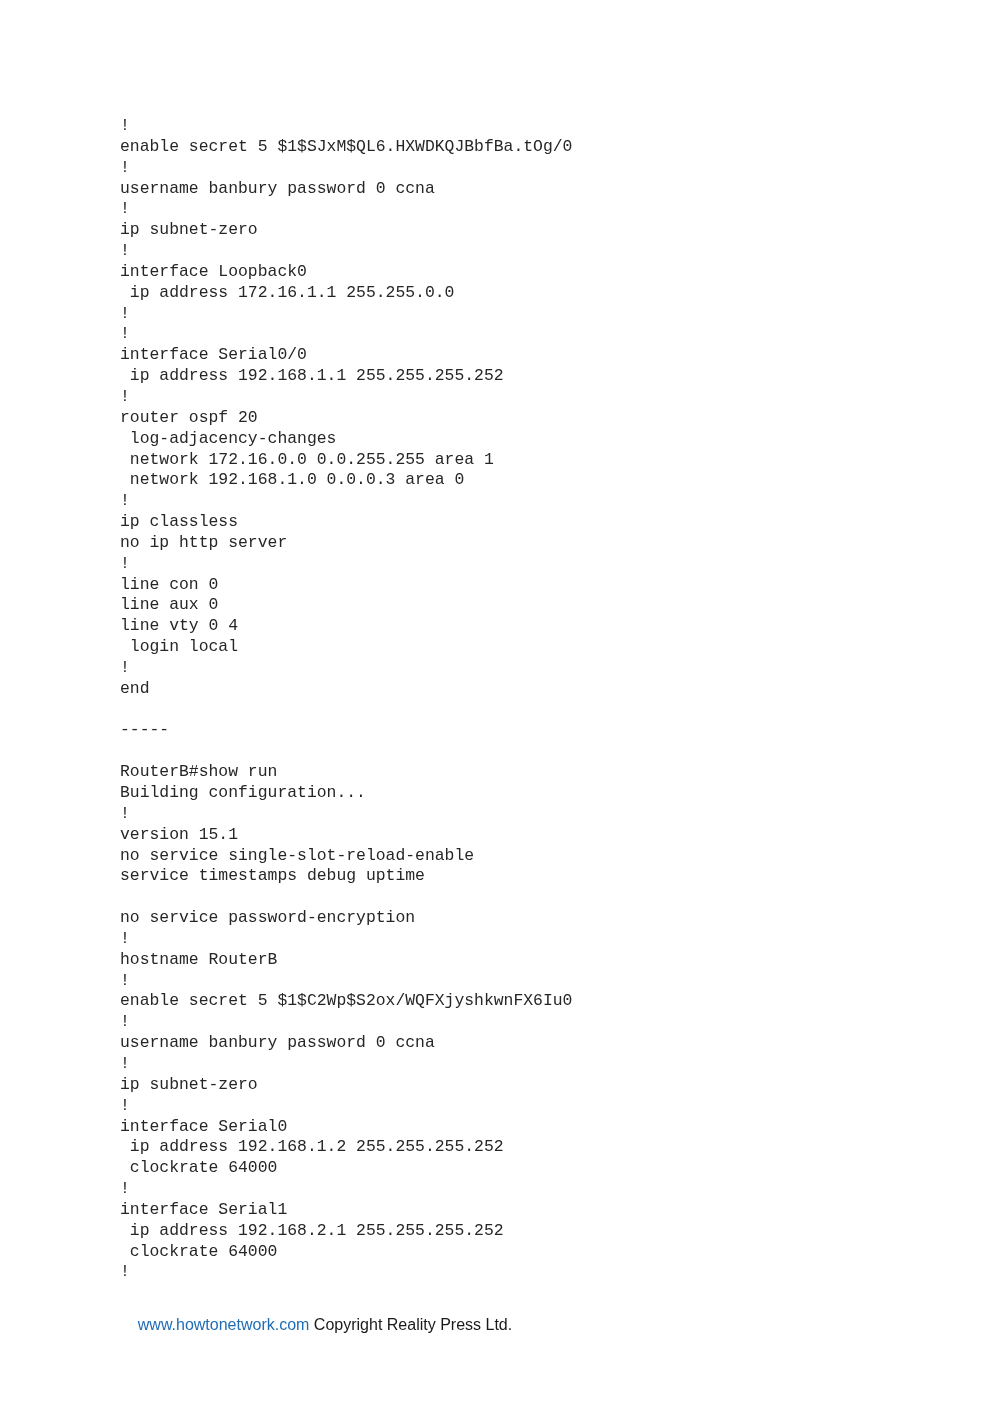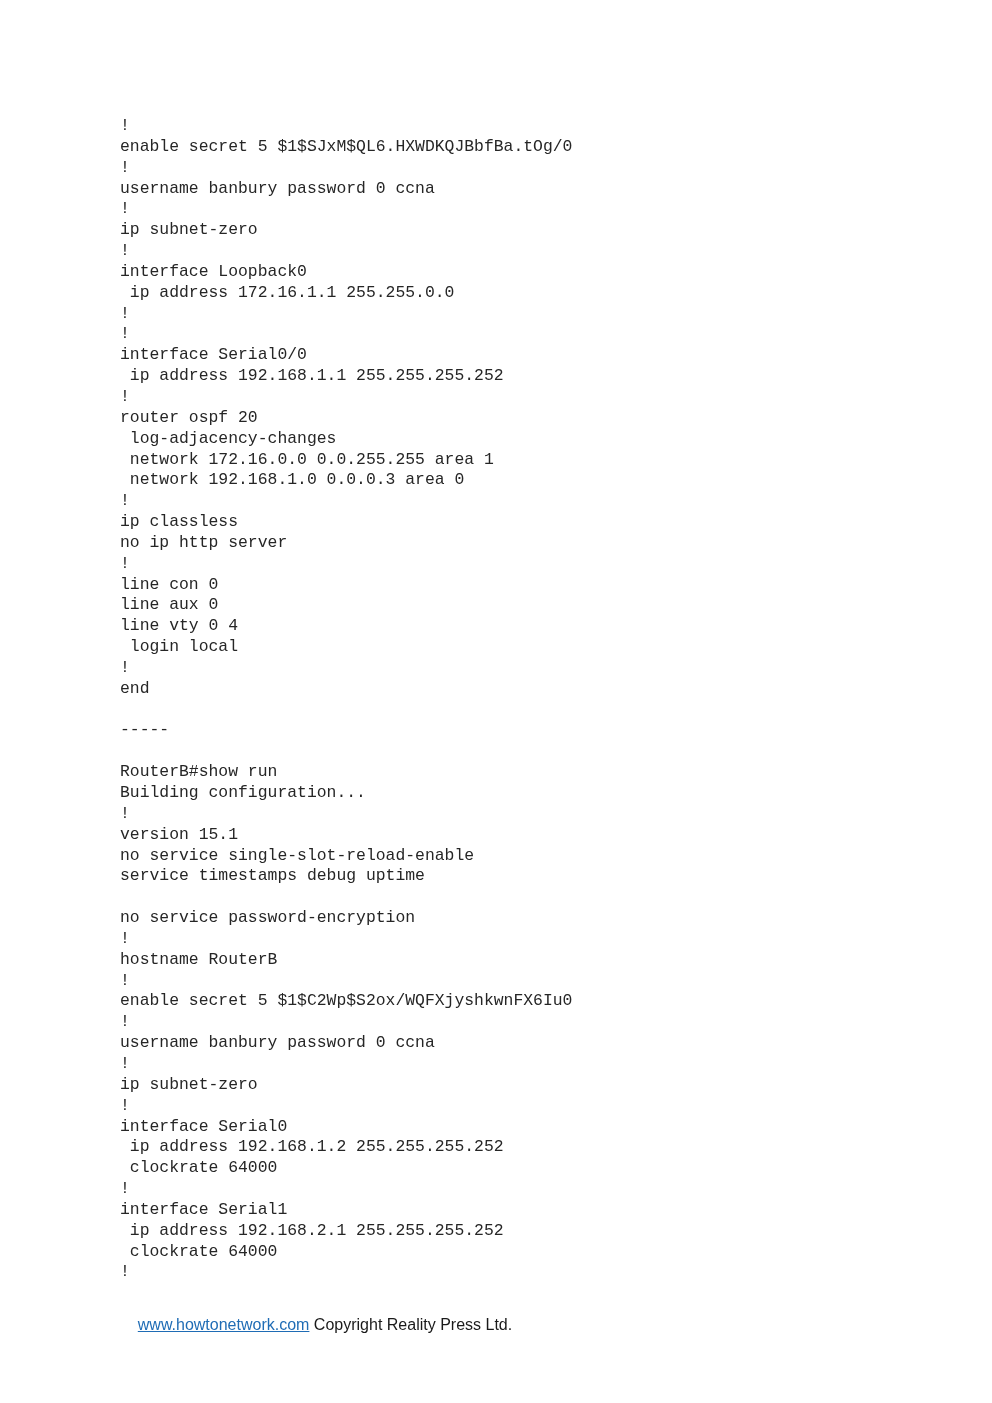--- a/index.html
+++ b/index.html
@@ -33,21 +33,20 @@
     position: absolute;
     left: 120px;
     top: 1298px;
     font-family: "Liberation Sans", sans-serif;
     font-size: 16px;
     color: #1a1a1a;
     white-space: pre;
   }
   .footer-link {
     color: #1f6cb5;
-    text-decoration: underline;
     cursor: pointer;
   }
   .footer-copyright {
     color: #1a1a1a;
   }
 </style>
 </head>
 <body>
 
 <div class="page">

